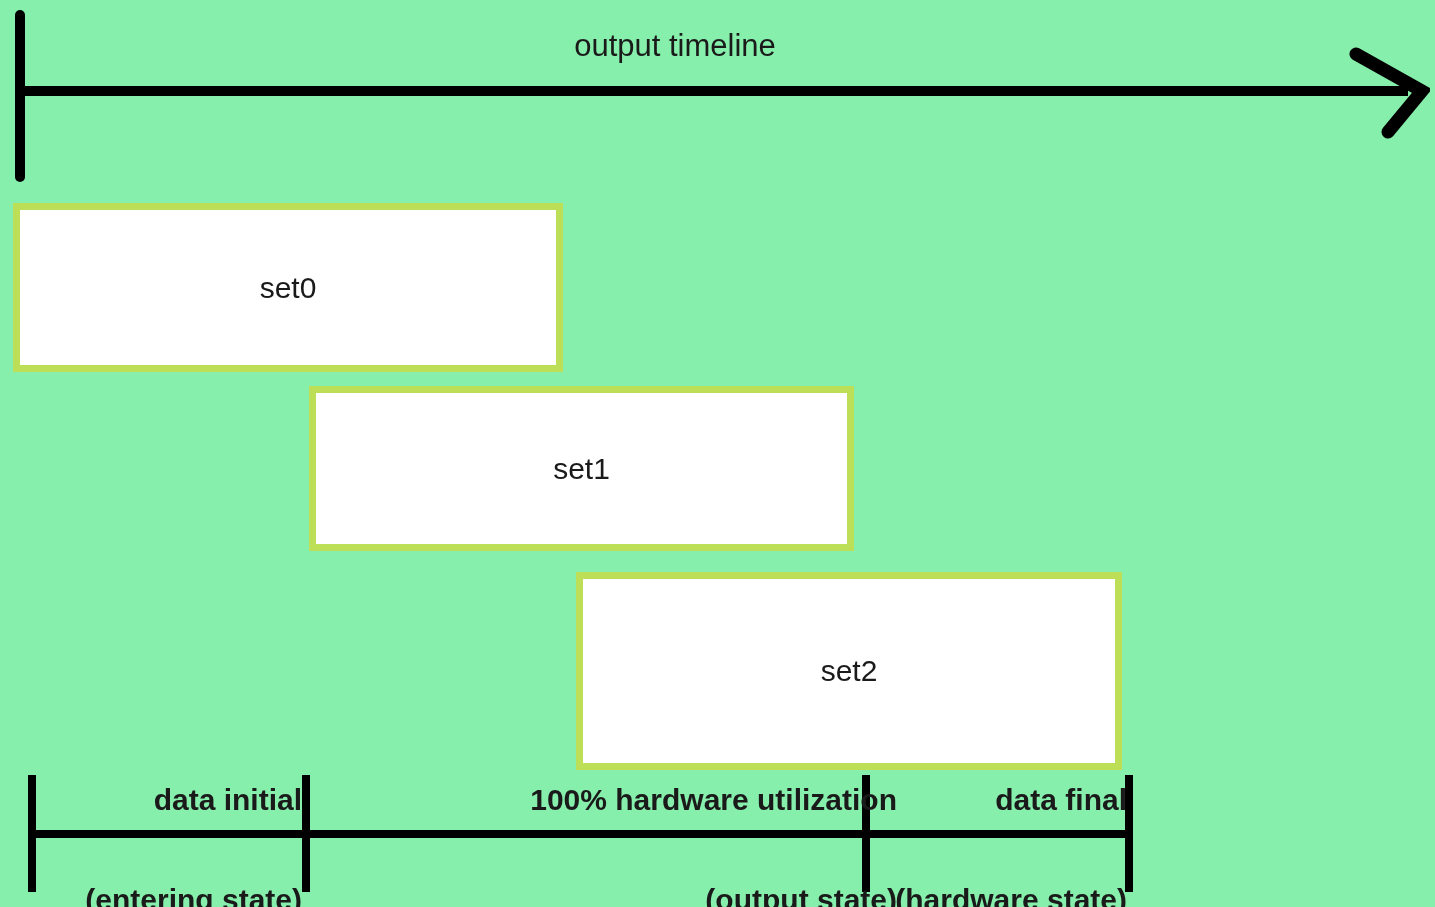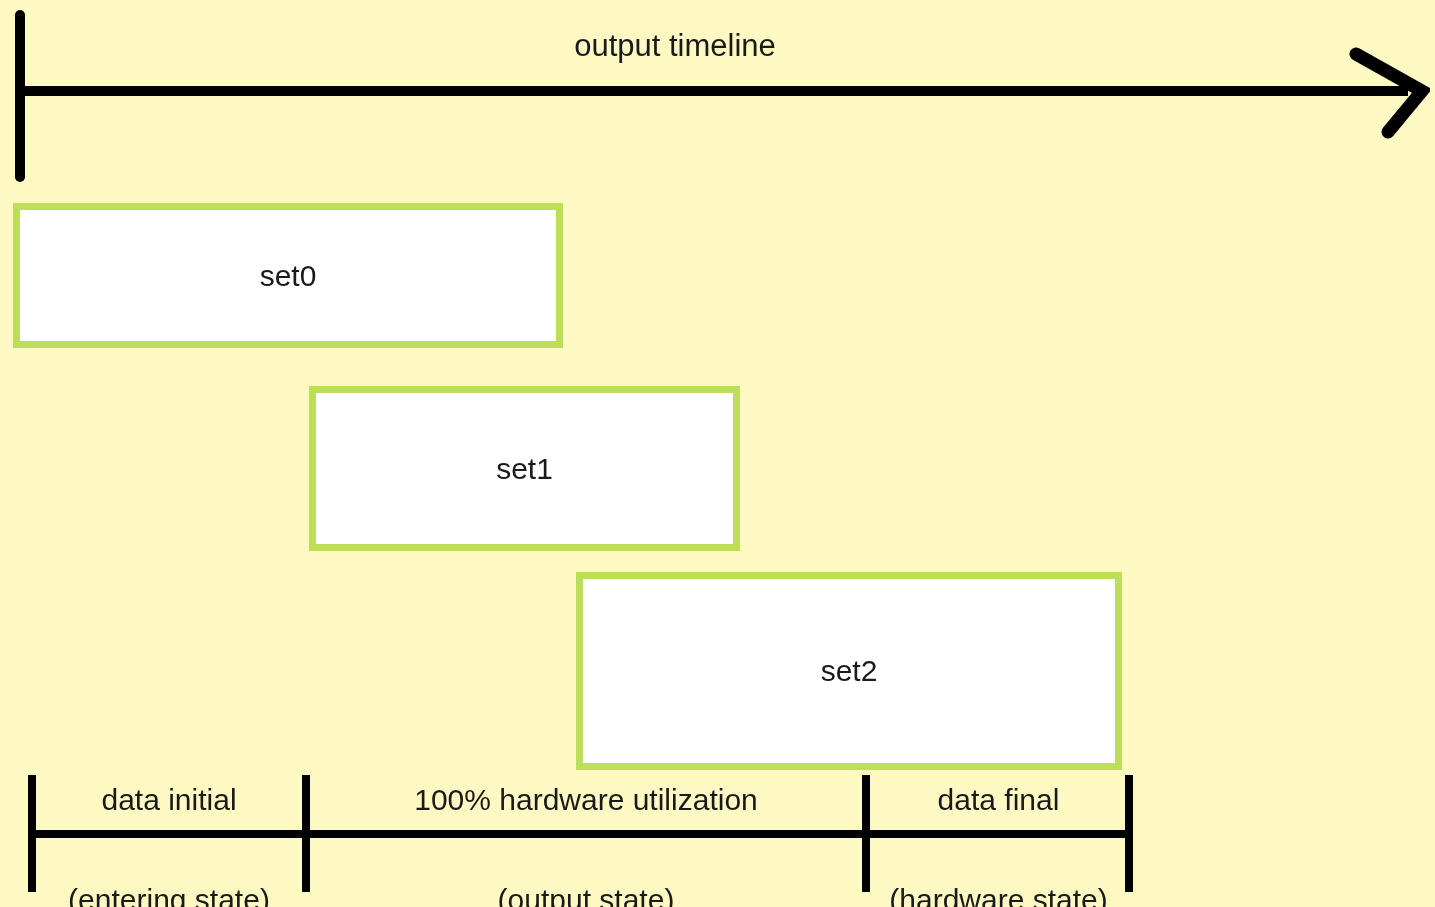--- a/index.html
+++ b/index.html
@@ -5,21 +5,21 @@
   html, body {
     margin: 0;
     padding: 0;
     background: #ffffff;
     font-family: "Liberation Sans", sans-serif;
   }
   .canvas {
     position: relative;
     width: 1435px;
     height: 907px;
-    background: #fef9c3;
+    background: #86efac;
     overflow: hidden;
     color: #1a1a1a;
   }
 
   
   .tl-start-bar {
     position: absolute;
     left: 15px; top: 10px;
     width: 10px; height: 172px;
     background: #000000;
@@ -50,22 +50,22 @@
   .set-box {
     position: absolute;
     background: #ffffff;
     border: 7px solid #bcdf57;
     box-sizing: border-box;
     display: flex;
     align-items: center;
     justify-content: center;
     font-size: 30px;
   }
-  .set-box.s0 { left: 13px;  top: 203px; width: 550px; height: 145px; }
-  .set-box.s1 { left: 309px; top: 386px; width: 431px; height: 165px; }
+  .set-box.s0 { left: 13px;  top: 203px; width: 550px; height: 169px; }
+  .set-box.s1 { left: 309px; top: 386px; width: 545px; height: 165px; }
   .set-box.s2 { left: 576px; top: 572px; width: 546px; height: 198px; }
 
   
   .phase-baseline {
     position: absolute;
     left: 32px; top: 830px;
     width: 1101px; height: 8px;
     background: #000000;
   }
   .phase-tick {
@@ -76,29 +76,30 @@
   }
   .phase-tick.t0 { left: 28px;  }
   .phase-tick.t1 { left: 302px; }
   .phase-tick.t2 { left: 862px; }
   .phase-tick.t3 { left: 1125px; }
 
   .phase-title, .phase-subtitle {
     position: absolute;
     height: 40px;
     line-height: 40px;
-    text-align: center;
+    text-align: right;
     font-size: 30px;
     white-space: nowrap;
+    font-weight: bold;
   }
   .phase-title    { top: 780px; }
   .phase-subtitle { top: 845px; margin-top: 35px; }
 
   .phase-a { left: 36px;  width: 266px; }
-  .phase-b { left: 310px; width: 552px; }
+  .phase-b { left: 310px; width: 552px; padding-left: 35px; }
   .phase-c { left: 870px; width: 257px; }
 </style>
 </head>
 <body>
 
 <div class="canvas">
 
   <div>
     <div class="tl-start-bar"></div>
     <div class="tl-line"></div>

